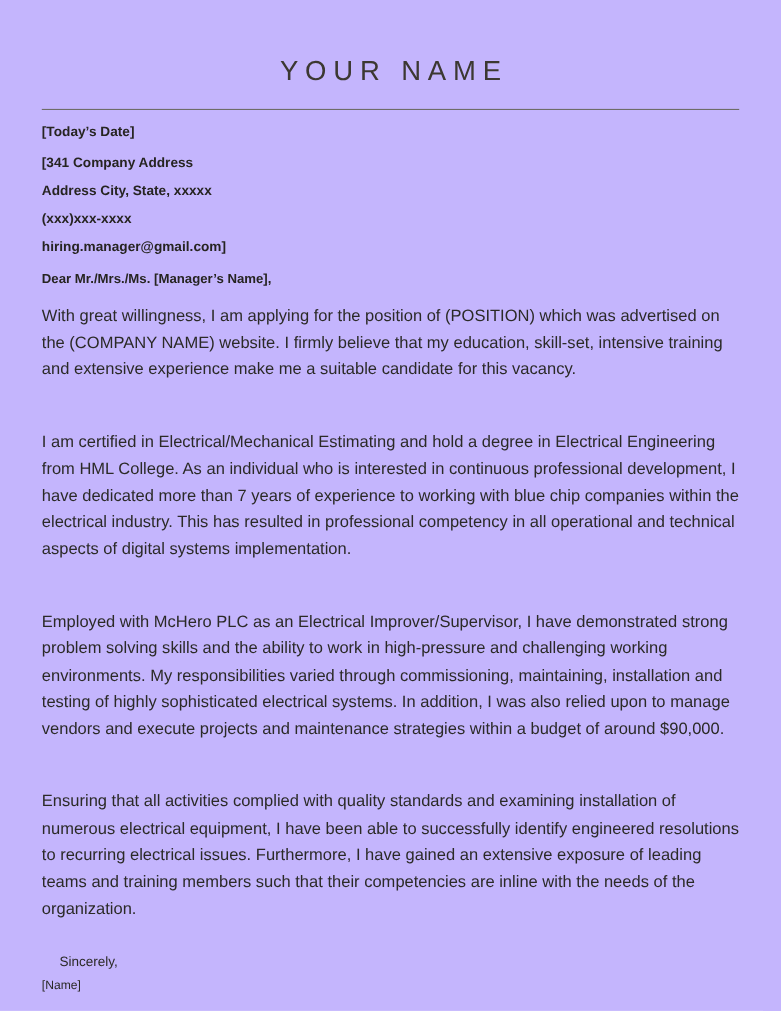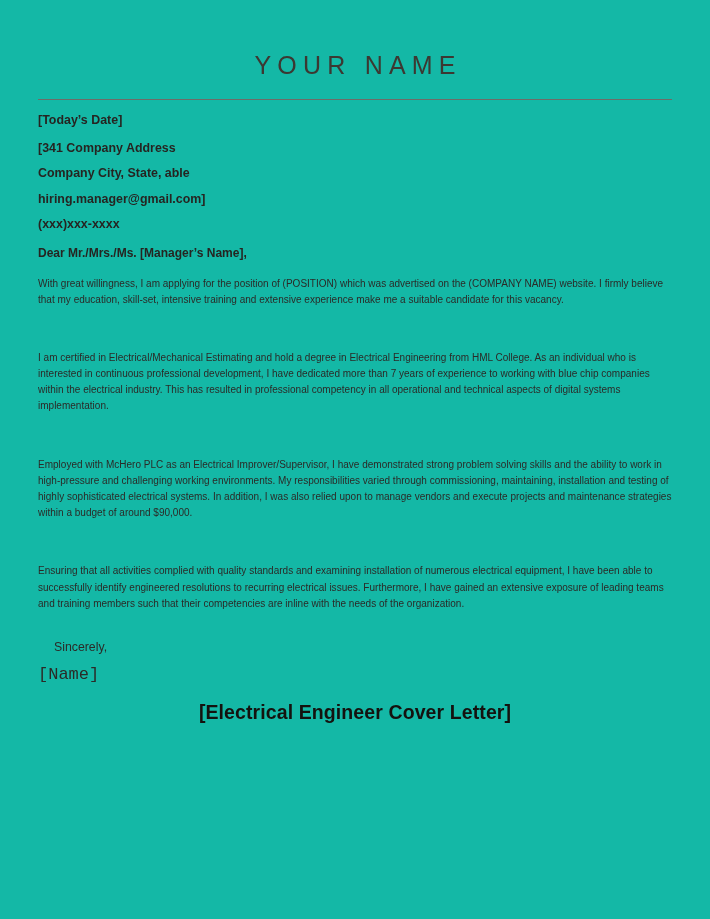--- a/index.html
+++ b/index.html
@@ -8,21 +8,21 @@
     background: #ffffff;
   }
   body {
     font-family: "Liberation Sans", "DejaVu Sans", sans-serif;
     -webkit-font-smoothing: antialiased;
   }
   #page {
     position: relative;
     width: 710px;
     height: 919px;
-    background: #14b8a6;
+    background: #c4b5fd;
     overflow: hidden;
     box-sizing: border-box;
   }
 
   
   .letter-header {
     padding-top: 52px;
     text-align: center;
   }
   .name-heading {
@@ -70,44 +70,43 @@
 
   .salutation {
     font-size: 12px;
     font-weight: 600;
     color: #262421;
     margin: 16px 0 0 0;
     line-height: 1.0;
   }
 
   .para {
-    font-size: 10px;
+    font-size: 15px;
     font-weight: 400;
     color: #2b2a27;
     line-height: 1.62;
     margin: 17px 0 0 0;
     text-align: left;
     letter-spacing: 0.01px;
   }
   .para.spaced { margin-top: 42px; }
 
   .closing {
     font-size: 12.3px;
     font-weight: 400;
     color: #2b2a27;
     line-height: 1.62;
     margin: 26px 0 0 16px;
   }
   .closing-name {
-    font-size: 17px;
+    font-size: 11px;
     font-weight: 400;
     color: #2b2a27;
     line-height: 1.62;
     margin: 3px 0 0 0;
-    font-family: Liberation Mono, monospace;
   }
 
   .doc-title {
     text-align: center;
     font-size: 19.5px;
     font-weight: 700;
     color: #14120f;
     margin: 13px 0 0 0;
     letter-spacing: 0.1px;
     line-height: 1.2;
@@ -123,23 +122,23 @@
   </div>
 
   <hr class="header-rule">
 
   <div class="letter-body">
 
     <div class="addr-line tight">[Today’s Date]</div>
 
     <div class="addr-group">
       <div class="addr-line tight">[341 Company Address</div>
-      <div class="addr-line tight">Company City, State, able</div>
+      <div class="addr-line tight">Address City, State, xxxxx</div>
+      <div class="addr-line tight">(xxx)xxx-xxxx</div>
       <div class="addr-line tight">hiring.manager@gmail.com]</div>
-      <div class="addr-line tight">(xxx)xxx-xxxx</div>
     </div>
 
     <div class="salutation">Dear Mr./Mrs./Ms. [Manager’s Name],</div>
 
     <p class="para">With great willingness, I am applying for the position of (POSITION) which was advertised on the (COMPANY NAME) website. I firmly believe that my education, skill-set, intensive training and extensive experience make me a suitable candidate for this vacancy.</p>
     <p class="para spaced">I am certified in Electrical/Mechanical Estimating and hold a degree in Electrical Engineering from HML College. As an individual who is interested in continuous professional development, I have dedicated more than 7 years of experience to working with blue chip companies within the electrical industry. This has resulted in professional competency in all operational and technical aspects of digital systems implementation.</p>
     <p class="para spaced">Employed with McHero PLC as an Electrical Improver/Supervisor, I have demonstrated strong problem solving skills and the ability to work in high-pressure and challenging working environments. My responsibilities varied through commissioning, maintaining, installation and testing of highly sophisticated electrical systems. In addition, I was also relied upon to manage vendors and execute projects and maintenance strategies within a budget of around $90,000.</p>
     <p class="para spaced">Ensuring that all activities complied with quality standards and examining installation of numerous electrical equipment, I have been able to successfully identify engineered resolutions to recurring electrical issues. Furthermore, I have gained an extensive exposure of leading teams and training members such that their competencies are inline with the needs of the organization.</p>
 
     <div class="closing">Sincerely,</div>

